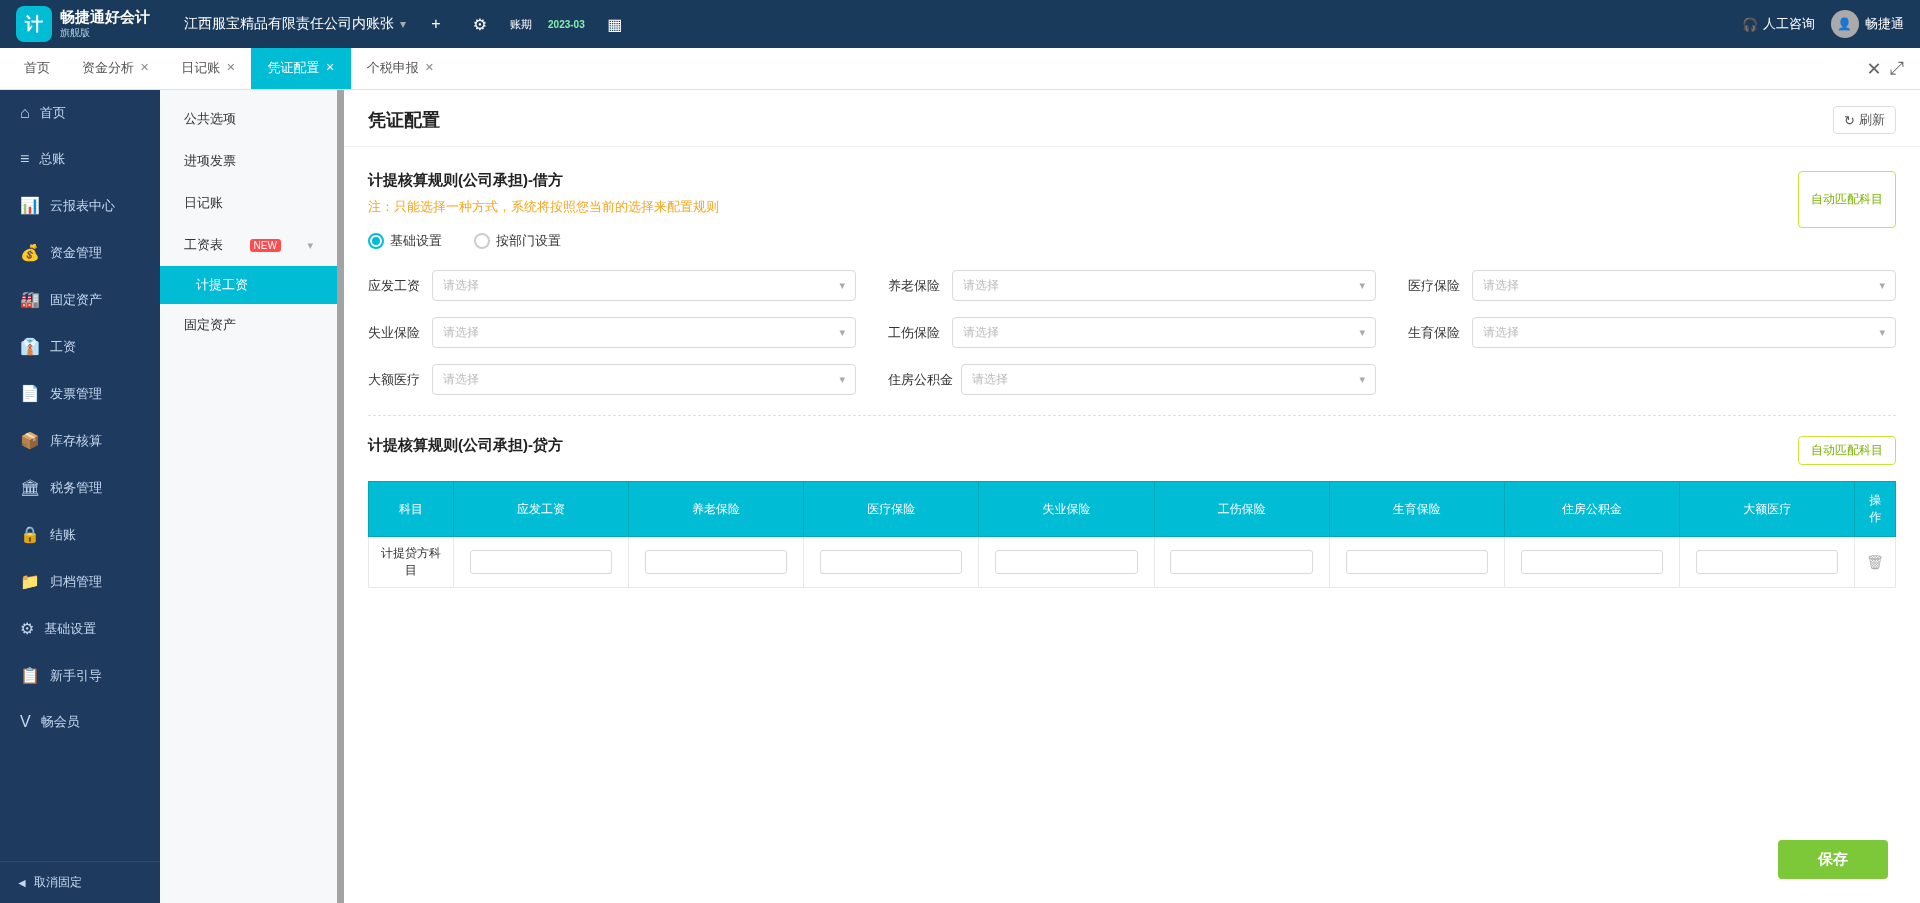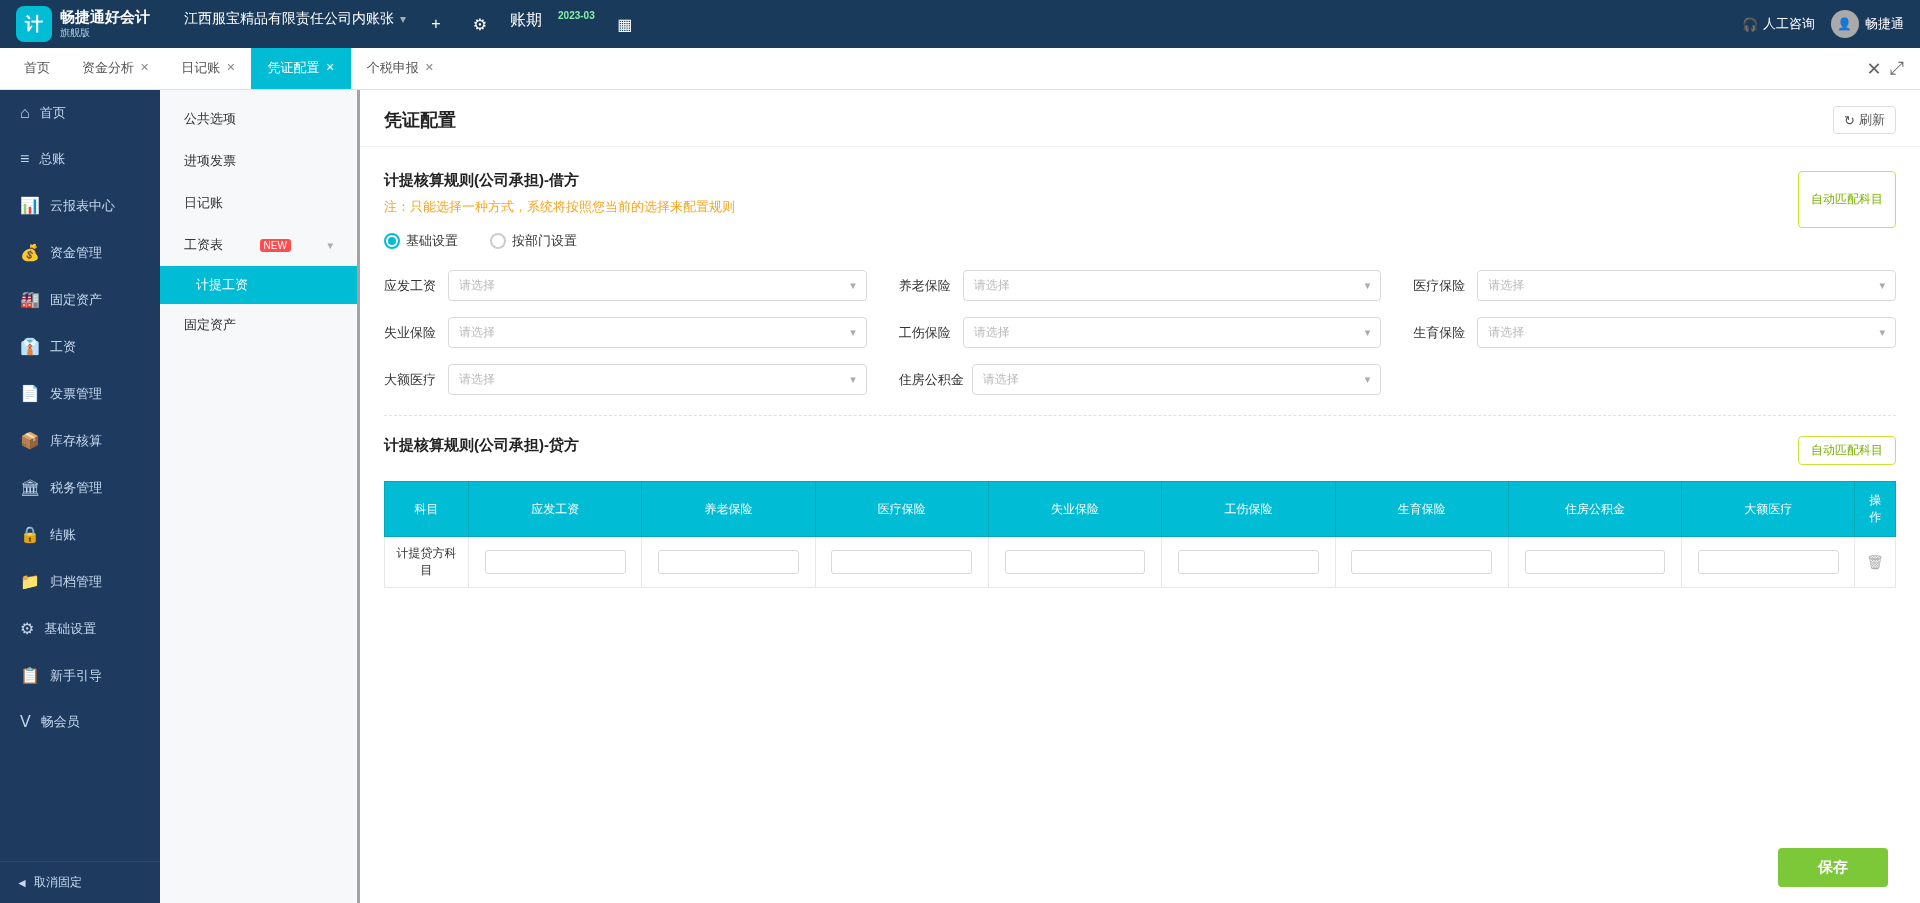--- a/index.html
+++ b/index.html
@@ -26,34 +26,34 @@
       background: #00bcd4;
       border-radius: 8px;
       display: flex; align-items: center; justify-content: center;
       font-size: 18px; font-weight: bold; color: white;
     }
     .logo-text { font-size: 15px; font-weight: bold; color: white; line-height: 1.2; }
     .logo-sub { font-size: 10px; color: #acd; }
     .top-bar-center {
       flex: 1;
       display: flex;
-      align-items: flex-start;
+      align-items: center;
       gap: 16px;
       padding-left: 8px;
     }
     .company-selector {
       display: flex; align-items: center; gap: 6px;
       color: white; font-size: 14px; cursor: pointer;
     }
     .company-selector .arrow { color: #aaa; font-size: 12px; }
     .top-bar-icon {
       width: 28px; height: 28px; display: flex; align-items: center; justify-content: center;
       color: white; font-size: 16px; cursor: pointer;
     }
-    .period-label { color: white; font-size: 16px; }
+    .period-label { color: white; font-size: 11px; }
     .period-value { color: #86efac; font-size: 10px; font-weight: bold; }
     .top-bar-right {
       display: flex; align-items: center; gap: 16px; color: white; font-size: 13px;
     }
     .service-btn { display: flex; align-items: center; gap: 4px; cursor: pointer; }
     .user-area { display: flex; align-items: center; gap: 6px; cursor: pointer; }
     .avatar { width: 28px; height: 28px; border-radius: 50%; background: #aaa; display: flex; align-items: center; justify-content: center; font-size: 12px; color: white; }
 
     
     .tab-bar {
@@ -104,23 +104,23 @@
     .sidebar-item .icon { font-size: 16px; }
     .sidebar-bottom {
       margin-top: auto; padding: 12px 16px;
       display: flex; align-items: center; gap: 6px;
       color: #c5d8ef; font-size: 12px; cursor: pointer;
       border-top: 1px solid #2a4a7f;
     }
 
     
     .left-nav {
-      width: 200px;
+      width: 184px;
       background: #f7f8fa;
-      border-right: 3px solid #a3a3a3;
+      border-right: 7px solid #a3a3a3;
       flex-shrink: 0;
       overflow-y: auto;
       padding-top: 8px;
     }
     .left-nav-item {
       padding: 12px 24px; font-size: 13px; color: #333; cursor: pointer;
     }
     .left-nav-item.has-children {
       display: flex; align-items: center; justify-content: space-between;
     }
@@ -203,21 +203,21 @@
       border: 1px solid #e8e8e8;
     }
     .table-input {
       width: 90%; border: 1px solid #d9d9d9; border-radius: 3px;
       padding: 4px 6px; font-size: 12px; color: #333;
     }
     .delete-icon { color: #aaa; cursor: pointer; font-size: 14px; }
 
     
     .save-btn-area {
-      position: fixed; bottom: 16px; right: 32px;
+      position: fixed; bottom: 24px; right: 32px;
     }
     .save-btn {
       background: #7dc838; color: white; border: none;
       padding: 10px 40px; font-size: 15px; border-radius: 4px; cursor: pointer;
       font-weight: bold;
     }
 
     
     ::-webkit-scrollbar { width: 6px; height: 6px; }
     ::-webkit-scrollbar-track { background: #f0f0f0; }

